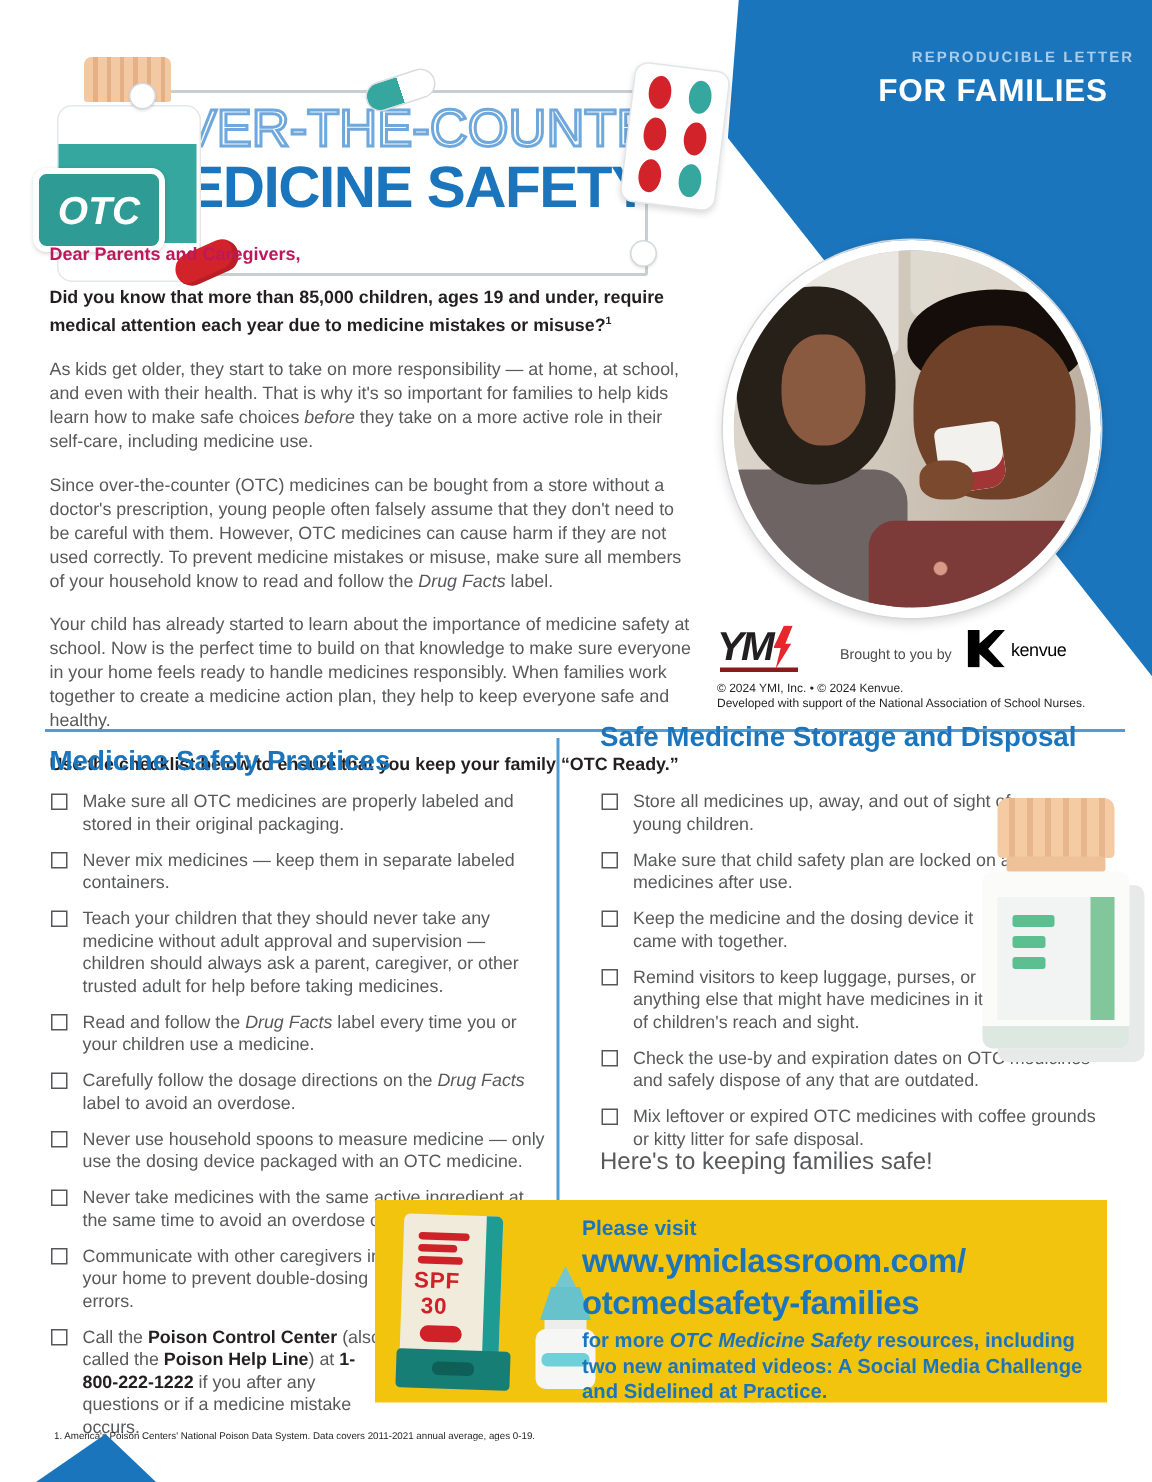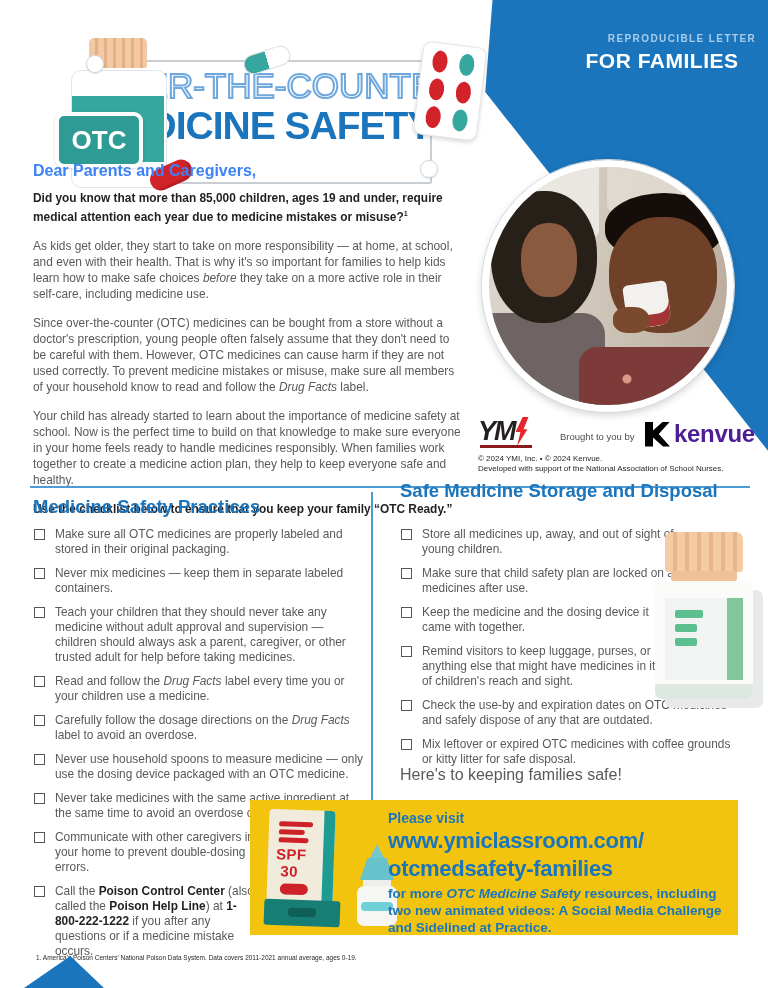--- a/index.html
+++ b/index.html
@@ -7,21 +7,21 @@
         font-family:"Liberation Sans", sans-serif;color:#58595B;}
   .abs{position:absolute;}
 
   
   .frame{left:88px;top:60px;width:340px;height:120px;border:2px solid #C9CED3;border-radius:2px;background:#fff;}
   .title-top{left:94px;top:66px;width:334px;text-align:center;font-size:35px;font-weight:500;
              letter-spacing:0px;color:#fff;-webkit-text-stroke:2px #6FA8DC;white-space:nowrap;}
   .title-bottom{left:92px;top:104px;width:338px;text-align:center;font-size:39px;font-weight:800;
                 letter-spacing:-1px;color:#1B75BC;white-space:nowrap;}
 
-  .bottle-wrap{left:51px;top:38px;width:140px;height:152px;}
+  .bottle-wrap{left:18px;top:38px;width:140px;height:152px;font-style:italic;}
   .cap{left:38px;top:0;width:58px;height:30px;border-radius:5px 5px 2px 2px;
        background:repeating-linear-gradient(90deg,#F2C9A2 0 6px,#E4B186 6px 9px);}
   .bottle-body{left:20px;top:32px;width:94px;height:116px;background:#fff;border:1px solid #E4E7EA;border-radius:10px;}
   .bottle-label{left:21px;top:58px;width:92px;height:66px;background:#35A79E;}
   .otc-box{left:4px;top:74px;width:80px;height:48px;background:#2E9C94;border:4px solid #fff;border-radius:9px;
            display:flex;align-items:center;justify-content:center;color:#fff;font-weight:800;font-size:26px;
            box-shadow:0 1px 3px rgba(0,0,0,.15);}
   .red-pill{left:98px;top:126px;width:44px;height:22px;background:#D2232A;border-radius:12px;transform:rotate(-24deg);
             box-shadow:inset -3px -3px 0 rgba(0,0,0,.12);}
   .capsule{left:243px;top:50px;width:46px;height:18px;border-radius:10px;transform:rotate(-18deg);border:1px solid #D9DDE0;
@@ -61,28 +61,28 @@
   
   .ymi{left:478px;top:416px;display:flex;align-items:center;}
   .ymi-text{font-size:27px;font-weight:900;font-style:italic;color:#231F20;letter-spacing:-2px;}
   .bolt{width:13px;height:29px;background:#E8272D;margin-left:1px;
         clip-path:polygon(55% 0,100% 0,62% 42%,92% 42%,12% 100%,38% 52%,0 52%);}
   .ymi-bar{position:absolute;left:2px;top:29px;width:52px;height:3px;background:#8A1A1C;}
   .brought{left:560px;top:431px;font-size:9.5px;color:#4D4D4F;}
   .kenvue{left:645px;top:420px;display:flex;align-items:center;gap:4px;}
   .kmark{width:25px;height:25px;background:#000;
          clip-path:polygon(0 0,32% 0,32% 36%,72% 0,100% 0,55% 50%,100% 100%,72% 100%,32% 64%,32% 100%,0 100%);}
-  .kword{font-size:24px;font-weight:700;color:#4c1d95;letter-spacing:-.3px;}
+  .kword{font-size:12px;font-weight:400;color:#000000;letter-spacing:-.3px;}
   .copyright{left:478px;top:454px;font-size:8px;color:#231F20;line-height:10px;}
 
   .rule-h{left:30px;top:486px;width:720px;height:2px;background:#4E9CD5;}
   .rule-v{left:371px;top:492px;width:2px;height:308px;background:#4E9CD5;}
 
   
-  .salutation{left:33px;top:162px;font-size:16px;font-weight:800;color:#3b82f6;}
+  .salutation{left:33px;top:162px;font-size:12px;font-weight:800;color:#be185d;}
   .letter-block{left:33px;top:190px;width:432px;font-size:11.9px;line-height:16px;color:#58595B;}
   .letter-block p{margin:0 0 13px 0;}
   .p-bold{font-weight:700;color:#231F20;}
   sup{font-size:60%;}
   .seg-i{font-style:italic;}
   .seg-b{font-weight:700;color:#231F20;}
 
   
   .col-heading{font-size:18.5px;font-weight:800;color:#1B75BC;}
   .lh-left{left:33px;top:496px;}

